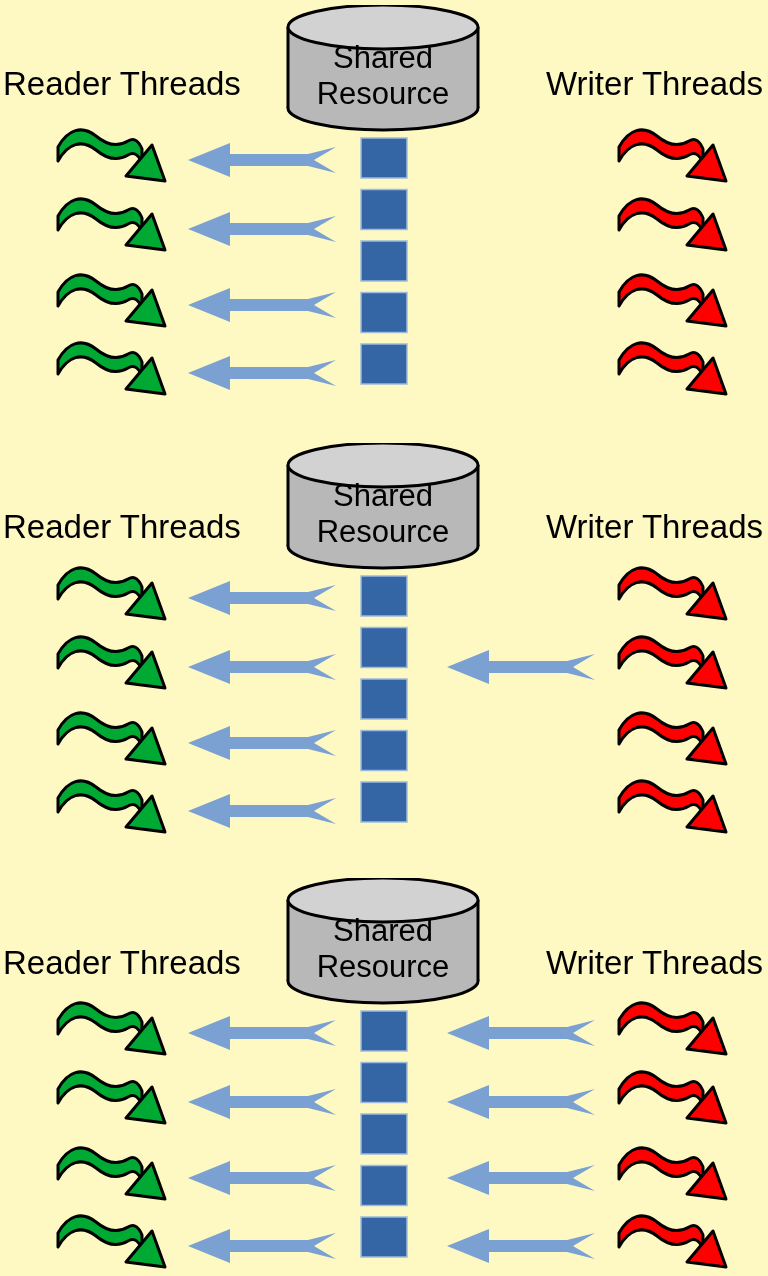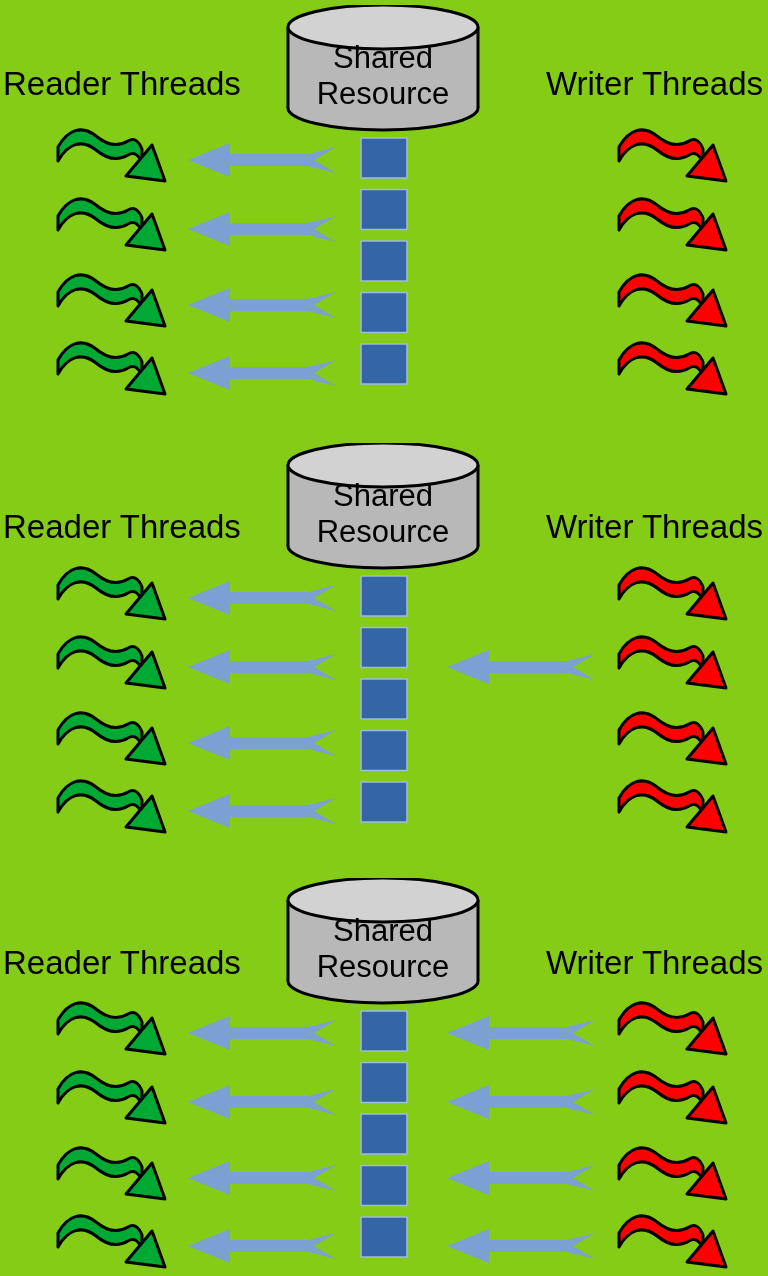--- a/index.html
+++ b/index.html
@@ -1,16 +1,16 @@
 <!DOCTYPE html>
 <html><head>
 <meta charset="utf-8">
 <style>
   html,body{margin:0;padding:0;background:#fff;}
-  .canvas{position:relative;width:768px;height:1276px;background:#84cc16;overflow:hidden;
+  .canvas{position:relative;width:768px;height:1276px;background:#fef9c3;overflow:hidden;
           font-family:"Liberation Sans",sans-serif;}
   .panel{position:absolute;left:0;width:768px;height:440px;}
   .panel-0{top:5px;}
   .panel-1{top:443px;}
   .panel-2{top:878px;}
   svg{display:block;}
   .side-label{font-size:33px;fill:#000;}
   .cyl-label{font-size:31px;fill:#000;}
 </style>
 </head>

